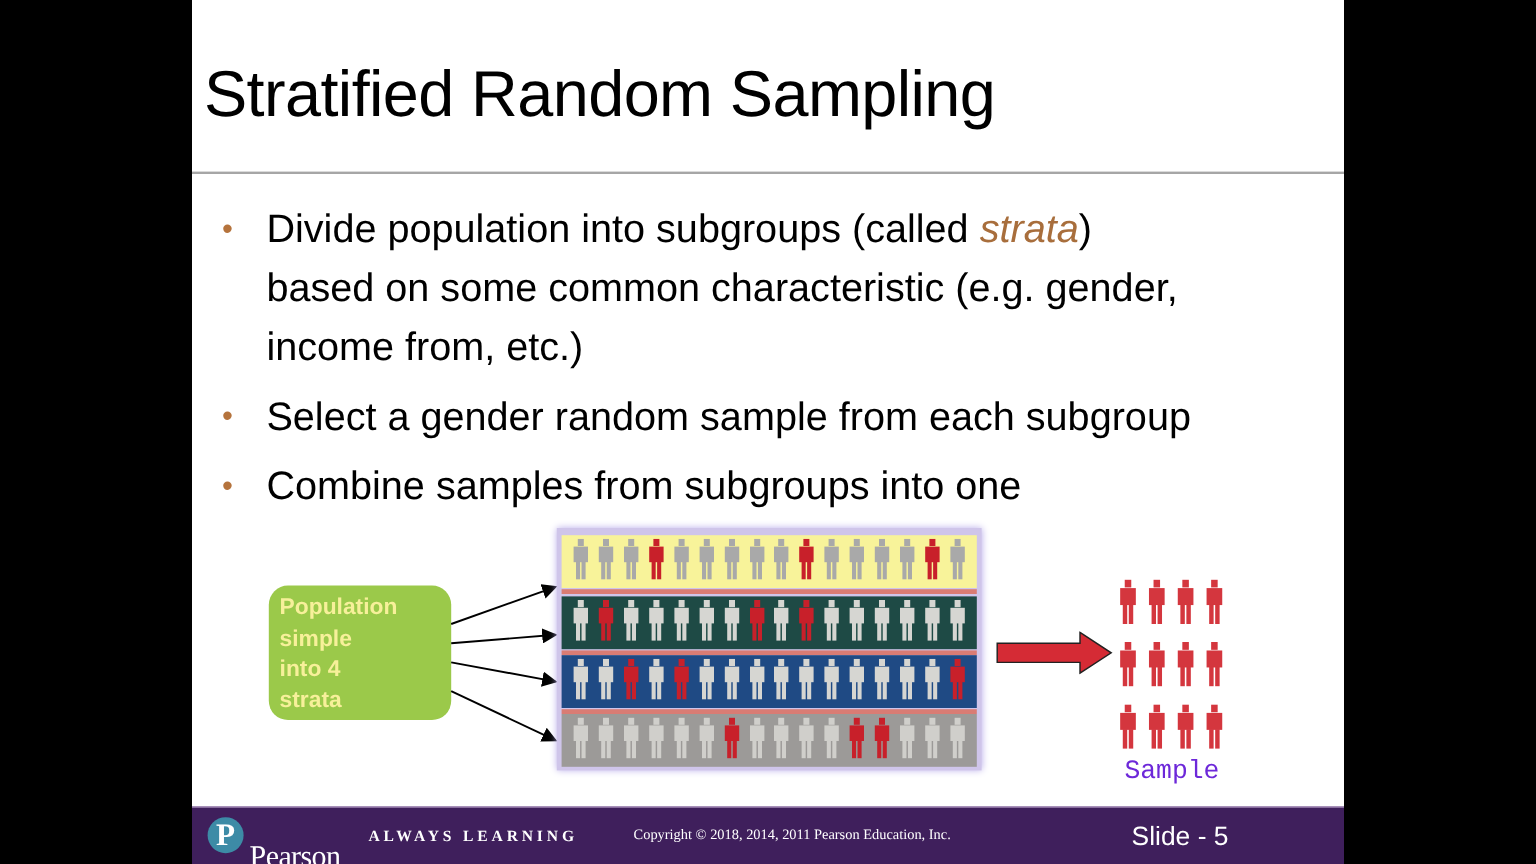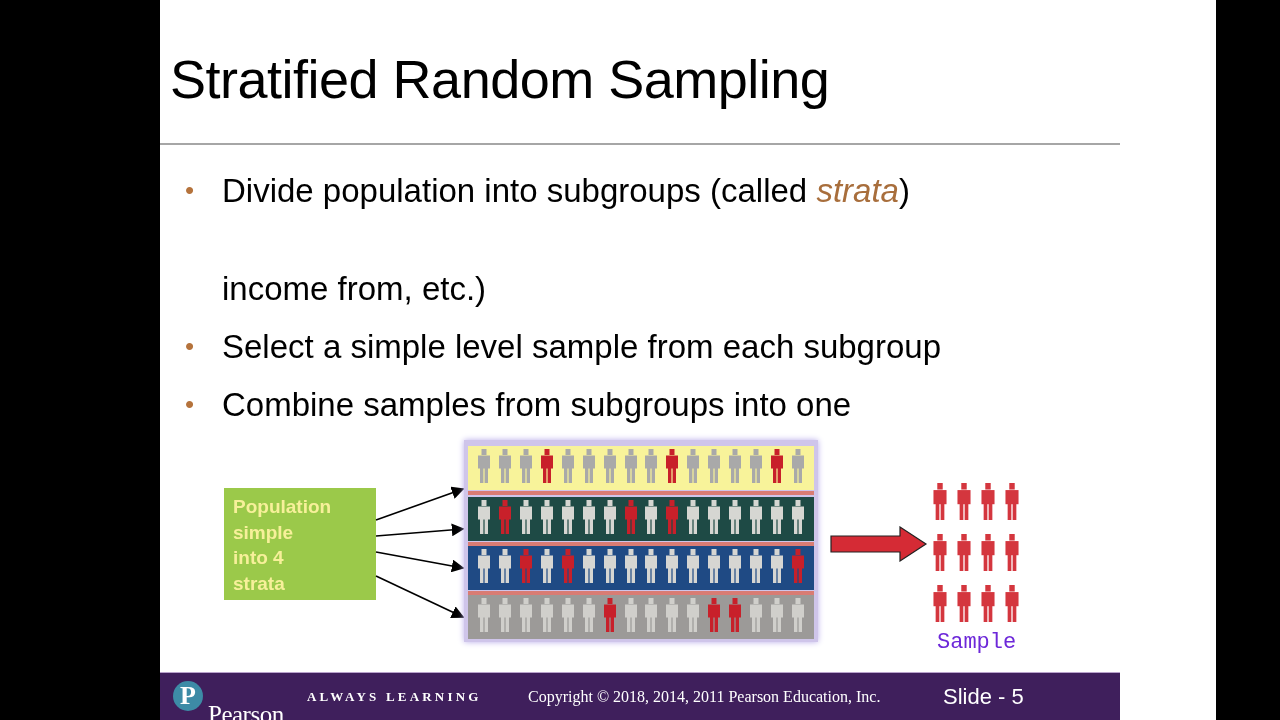--- a/index.html
+++ b/index.html
@@ -1,60 +1,60 @@
 <!DOCTYPE html>
 <html><head>
 <meta charset="utf-8">
 <style>
   html, body { margin:0; padding:0; background:#000; }
   body { width:1280px; height:720px; position:relative; overflow:hidden; font-family:"Liberation Sans", sans-serif; }
-  .slide { position:absolute; left:160px; top:0; width:1056px; height:720px; background:#fff; overflow:hidden; }
+  .slide { position:absolute; left:160px; top:0; width:960px; height:720px; background:#fff; overflow:hidden; }
   .title { position:absolute; left:10px; top:52px; font-size:54px; color:#000; letter-spacing:-0.5px; line-height:1; }
   .title-rule { position:absolute; left:0; top:143px; width:960px; height:2px; background:#a6a6a6; }
   .bullets { position:absolute; left:25px; top:166px; width:920px; margin:0; padding:0; list-style:none; }
   .bullets li { position:relative; padding-left:37px; font-size:33px; line-height:49px; color:#000; margin-bottom:9px; }
   .bullets li .dot { position:absolute; left:0; top:0; color:#b5733c; font-size:26px; }
   .em { color:#a86e3c; font-style:italic; }
 
-  .label-box { position:absolute; left:64px; top:488px; width:152px; height:112px; background:#9bc94a; box-sizing:border-box; padding:6px 9px; color:#f7f09a; font-weight:bold; font-size:19px; line-height:25.5px; }
+  .label-box { position:absolute; left:64px; top:488px; width:152px; height:112px; background:#9bc94a; box-sizing:border-box; padding:6px 9px; color:#f7f09a; font-weight:bold; font-size:19px; line-height:25.5px;border-radius:16px; }
   .arrows { position:absolute; left:215px; top:480px; }
   .strata { position:absolute; left:304px; top:440px; width:354px; height:202px; background:#cfc5ea; box-shadow:0 0 6px #b8acea; }
   .stratum { position:absolute; left:4px; width:346px; height:44px; display:flex; justify-content:space-around; align-items:center; padding:0 6px; box-sizing:border-box; }
   .sep { position:absolute; left:4px; width:346px; height:4px; background:#d97c74; }
   .fig { width:14px; height:34px; }
   .big-arrow { position:absolute; left:670px; top:526px; }
   .sample-grid { position:absolute; left:770px; top:483px; display:grid; grid-template-columns:repeat(4, 24px); grid-row-gap:10px; }
   .sample-grid svg { width:20px; height:37px; }
   .sample-label { position:absolute; left:777px; top:630px; color:#6d28d9; font-size:22px;font-family:Liberation Mono, monospace; }
 
   .footer { position:absolute; left:0; top:672px; width:960px; height:48px; background:#3f1f5c; border-top:1px solid #b9a2cc; box-sizing:border-box; }
   .logo { position:absolute; left:13px; top:8px; width:30px; height:30px; border-radius:50%; background:#3d8ba6; }
   .logo span { position:absolute; left:7px; top:0px; color:#fff; font-family:"Liberation Serif", serif; font-size:26px; font-weight:bold; }
   .brand { position:absolute; left:48px; top:8px; color:#fff; font-family:"Liberation Serif", serif; font-size:25px; letter-spacing:-0.5px;margin-top:20px; }
   .tagline { position:absolute; left:147px; top:16px; color:#fff; font-family:"Liberation Serif", serif; font-size:13px; letter-spacing:3.2px; font-weight:bold; }
-  .copyright { position:absolute; left:368px; top:15px; color:#fff; font-family:"Liberation Serif", serif; font-size:16px; }
+  .copyright { position:absolute; left:368px; top:15px; color:#fff; font-family:"Liberation Serif", serif; font-size:12px; }
   .slide-num { position:absolute; left:783px; top:11px; color:#fff; font-size:22px; }
 </style>
 </head>
 <body>
 
 <div class="slide">
   <div class="title">Stratified Random Sampling</div>
   <div class="title-rule"></div>
 
   <ul class="bullets">
     <li>
       <span class="dot">•</span>
       <span>Divide population into subgroups (called </span><span class="em">strata</span><span>)</span><br>
-      <br>
+      <span>based on some common characteristic (e.g. gender,</span><br>
       <span>income from, etc.)</span>
     </li>
     <li>
       <span class="dot">•</span>
-      <span>Select a simple level sample from each subgroup</span>
+      <span>Select a gender random sample from each subgroup</span>
     </li>
     <li>
       <span class="dot">•</span>
       <span>Combine samples from subgroups into one</span>
     </li>
   </ul>
 
   <div class="label-box">
     <div>Population</div>
     <div>simple</div>

